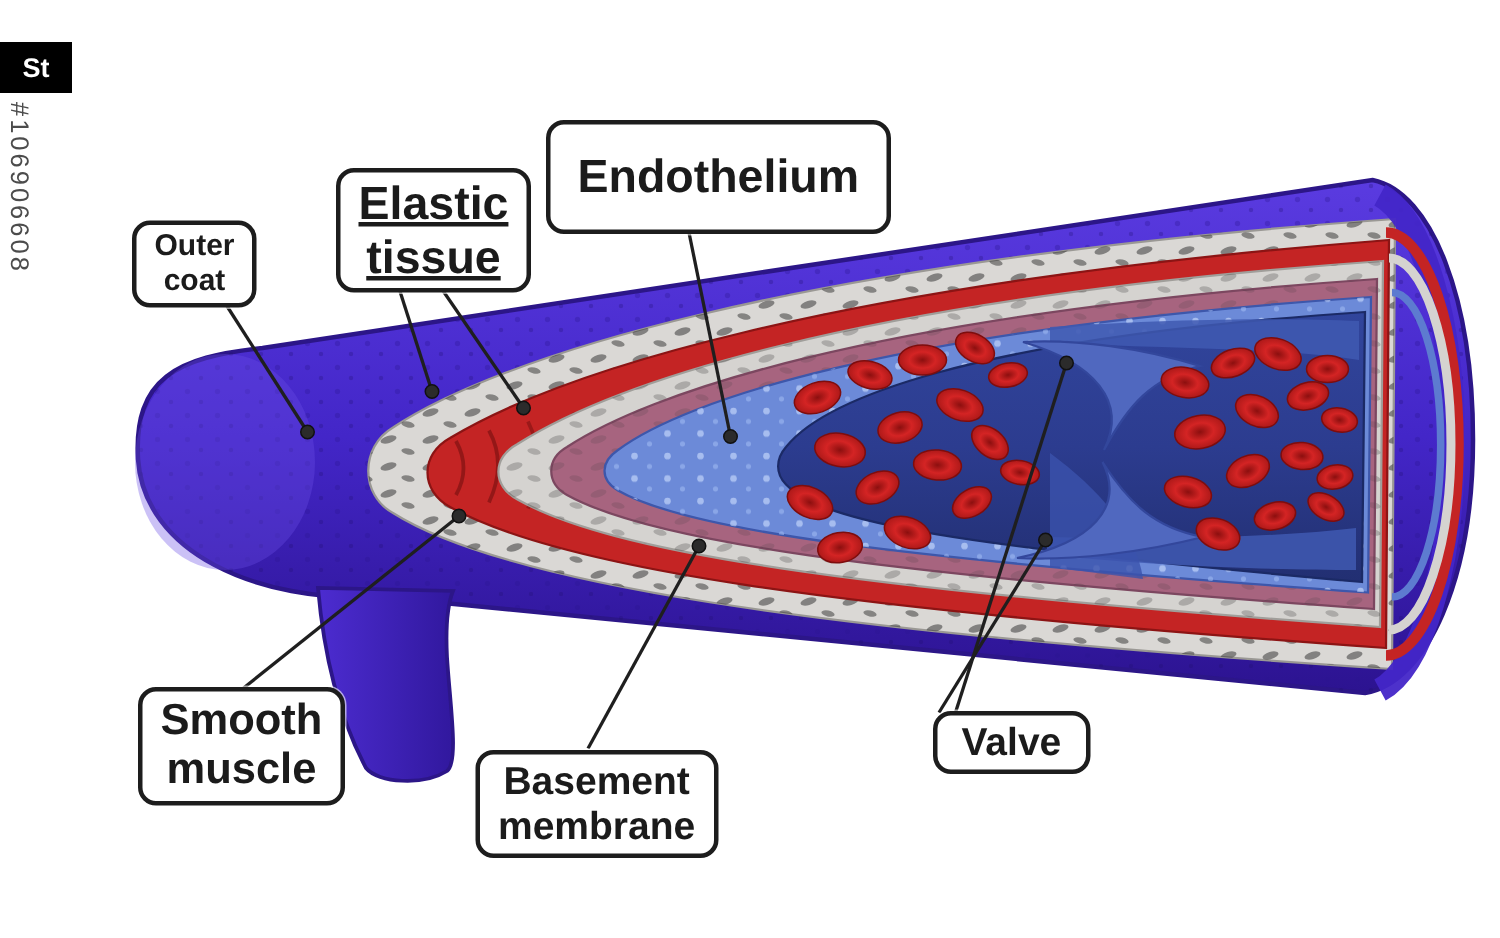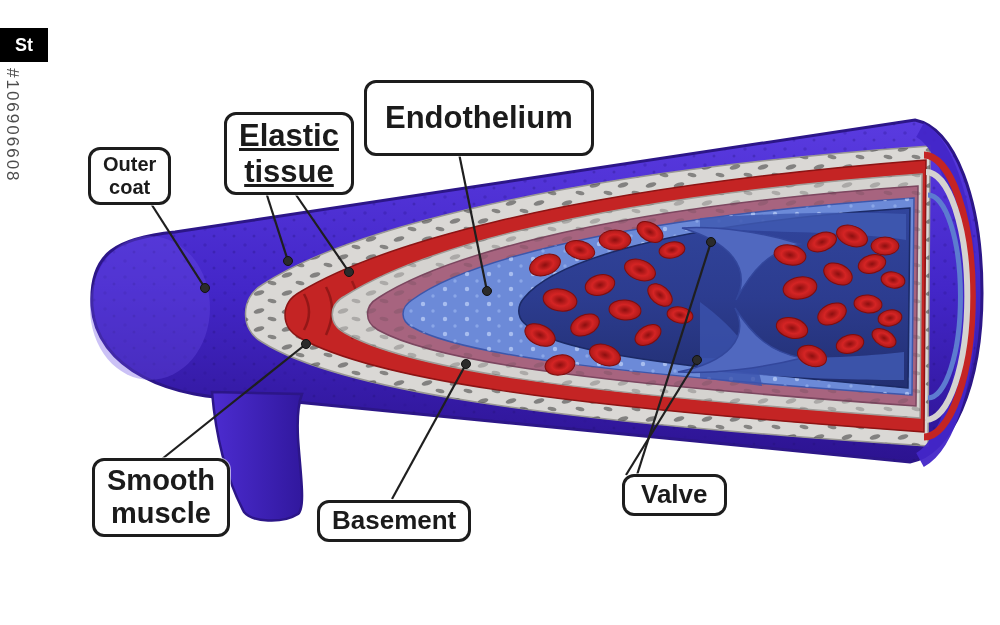--- a/index.html
+++ b/index.html
@@ -223,20 +223,21 @@
     <div>Endothelium</div>
   </div>
 
   <div class="label-box lb-smooth">
     <div>Smooth</div>
     <div>muscle</div>
   </div>
 
   <div class="label-box lb-basement">
     <div>Basement</div>
+    <div>membrane</div>
   </div>
 
   <div class="label-box lb-valve">
     <div>Valve</div>
   </div>
 
   <div class="wm-logo">
     <span>St</span>
   </div>
   <div class="wm-id">#106906608</div>

